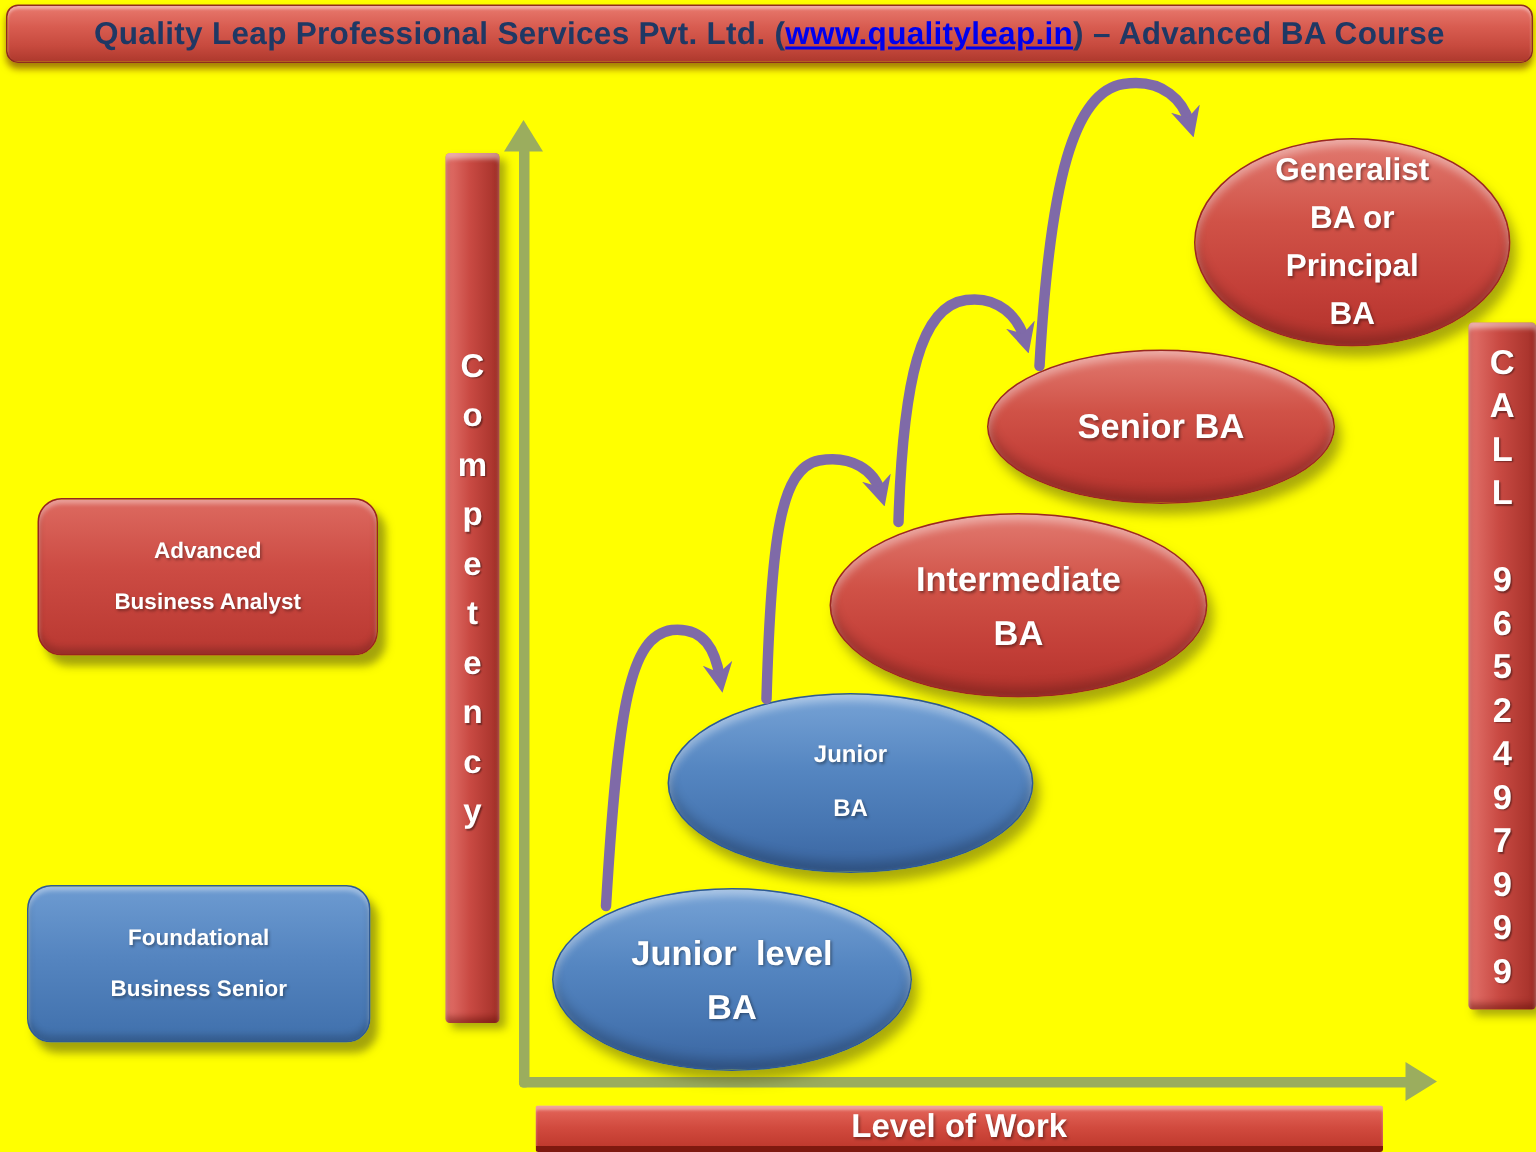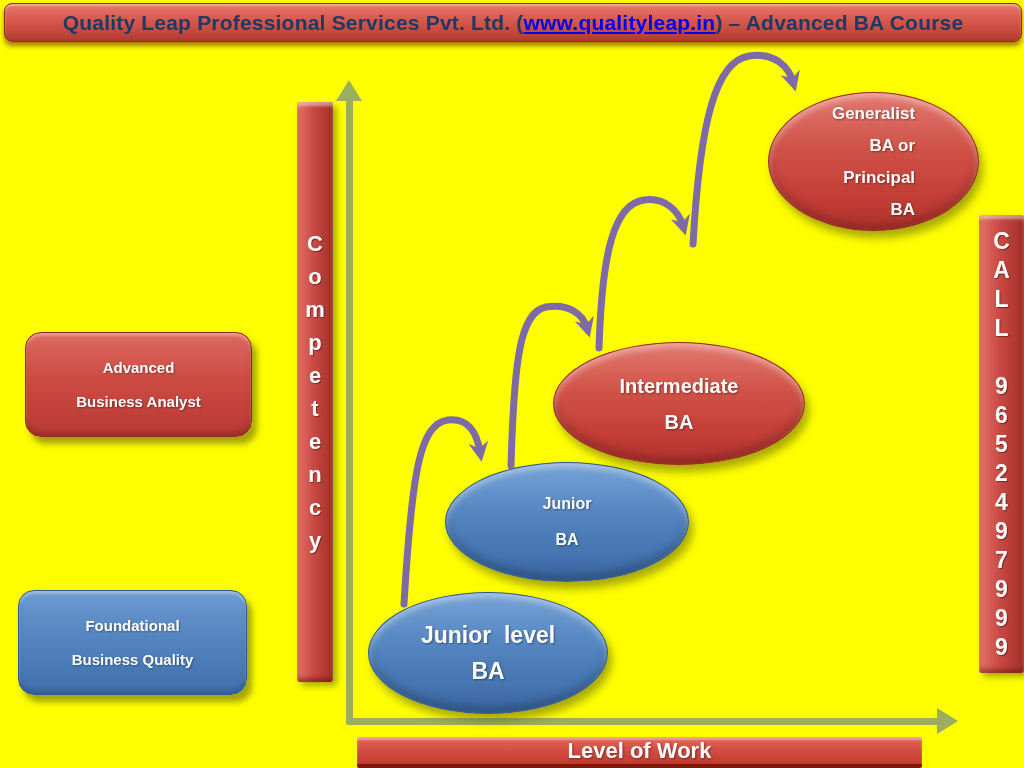--- a/index.html
+++ b/index.html
@@ -65,39 +65,39 @@
     position:absolute;border-radius:50%;
     display:flex;align-items:center;justify-content:center;text-align:center;
     color:#fff;white-space:pre-wrap;
     text-shadow:1px 1px 2px rgba(0,0,0,.4);
     box-shadow:4px 7px 8px rgba(85,85,20,.5), inset 0 4px 6px rgba(255,255,255,.4), inset 0 -6px 8px rgba(0,0,0,.2);
   }
   .ellipse.red{background:linear-gradient(180deg,#E27A70 0%,#D05247 40%,#C23E37 75%,#B2322B 100%);border:1px solid #9A2821;}
   .ellipse.blue{background:linear-gradient(180deg,#77A3D6 0%,#5586C1 42%,#4675B1 75%,#3A65A0 100%);border:1px solid #2E5A92;}
   #el-entry{left:368px;top:592px;width:238px;height:120px;font-size:23px;line-height:36px;}
   #el-junior{left:445px;top:462px;width:242px;height:118px;font-size:16px;line-height:36px;}
-  #el-intermediate{left:553px;top:342px;width:250px;height:121px;font-size:20px;line-height:36px;}
+  #el-intermediate{left:553px;top:342px;width:250px;height:121px;font-size:23px;line-height:36px;}
   #el-senior{left:658px;top:233px;width:230px;height:101px;font-size:23px;}
-  #el-generalist{left:768px;top:92px;width:209px;height:137px;font-size:17px;line-height:32px;text-align:right;}
+  #el-generalist{left:796px;top:92px;width:209px;height:137px;font-size:21px;line-height:32px;}
   
   #arrows{position:absolute;left:0;top:0;width:1024px;height:768px;pointer-events:none;}
 </style>
 </head>
 <body>
 
 <div class="canvas">
 
   <div class="banner">
     <span class="banner-text"><span>Quality Leap Professional Services Pvt. Ltd. (</span><a>www.qualityleap.in</a><span>) – Advanced BA Course</span></span>
   </div>
 
   <div class="rbox red" id="box-advanced">Advanced
 Business Analyst</div>
   <div class="rbox blue" id="box-foundational">Foundational
-Business Quality</div>
+Business Senior</div>
 
   <div class="vbar" id="competency-bar">
       <div>C</div>
       <div>o</div>
       <div>m</div>
       <div>p</div>
       <div>e</div>
       <div>t</div>
       <div>e</div>
       <div>n</div>
@@ -109,20 +109,21 @@
   <div class="arrowhead" id="y-axis-arrowhead"></div>
   <div class="axis" id="x-axis-line"></div>
   <div class="arrowhead" id="x-axis-arrowhead"></div>
 
   <div class="ellipse blue" id="el-entry">Junior  level
 BA</div>
   <div class="ellipse blue" id="el-junior">Junior
 BA</div>
   <div class="ellipse red" id="el-intermediate">Intermediate
 BA</div>
+  <div class="ellipse red" id="el-senior">Senior BA</div>
   <div class="ellipse red" id="el-generalist">Generalist
 BA or
 Principal
 BA</div>
 
   <svg id="arrows" viewBox="0 0 1024 768">
     <defs>
       <marker id="ah" viewBox="0 0 10 10" refX="5" refY="5" markerWidth="20" markerHeight="20" markerUnits="userSpaceOnUse" orient="auto">
         <path d="M0,0 L10,5 L0,10 L3.2,5 z" fill="#7F6AA8"></path>
       </marker>

